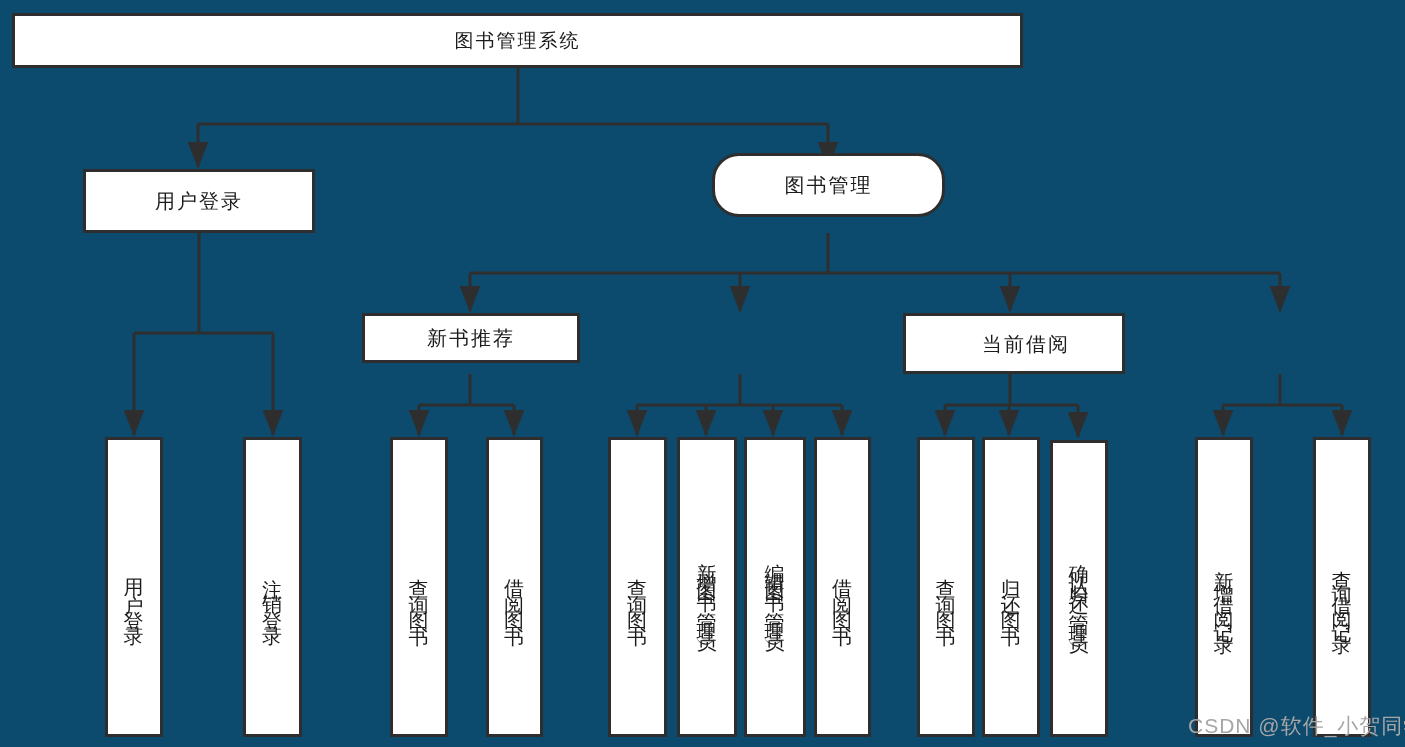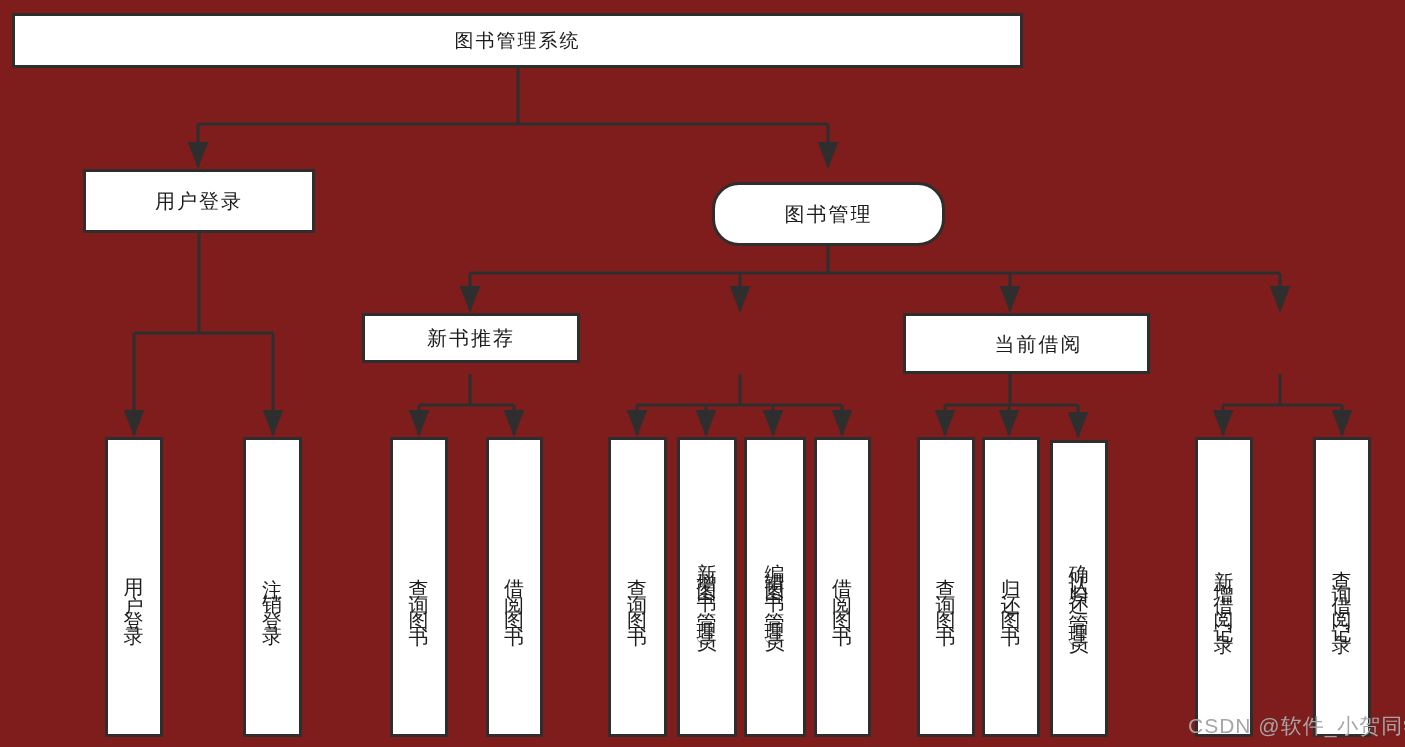--- a/index.html
+++ b/index.html
@@ -1,19 +1,19 @@
 <!DOCTYPE html>
 <html><head>
 <meta charset="utf-8">
 <style>
   html,body{margin:0;padding:0;background:#ffffff;}
   #canvas{
     position:relative;
     width:1405px;height:747px;
-    background:#7f1d1d;
+    background:#0c4a6e;
     font-family:"Liberation Sans", sans-serif;
     overflow:hidden;
   }
   #wires{position:absolute;left:0;top:0;width:1405px;height:747px;}
   .node{
     position:absolute;
     box-sizing:border-box;
     border:3px solid #2e2e2e;
     background:#ffffff;
     display:flex;
@@ -98,28 +98,28 @@
     <path class="wire" d="M1342 405 V435" marker-end="url(#arw)"></path>
   </svg>
 
   <div class="node h rootbox" style="left:12px;top:13px;width:1011px;height:55px;">
     <span>图书管理系统</span>
   </div>
 
   <div class="node h" style="left:83px;top:169px;width:232px;height:64px;">
     <span>用户登录</span>
   </div>
-  <div class="node h" style="left:712px;top:182px;width:233px;height:64px;border-radius:27px;">
+  <div class="node h" style="left:712px;top:153px;width:233px;height:64px;border-radius:27px;">
     <span>图书管理</span>
   </div>
 
   <div class="node h" style="left:362px;top:313px;width:218px;height:50px;">
     <span>新书推荐</span>
   </div>
-  <div class="node h" style="left:903px;top:313px;width:247px;height:61px;padding-left:24px;">
+  <div class="node h" style="left:903px;top:313px;width:222px;height:61px;padding-left:24px;">
     <span>当前借阅</span>
   </div>
 
   <div class="node v ls-lg" style="left:105px;top:437px;width:58px;height:300px;">
     <span>用户登录</span>
   </div>
   <div class="node v ls-lg" style="left:243px;top:437px;width:59px;height:300px;">
     <span>注销登录</span>
   </div>
 

